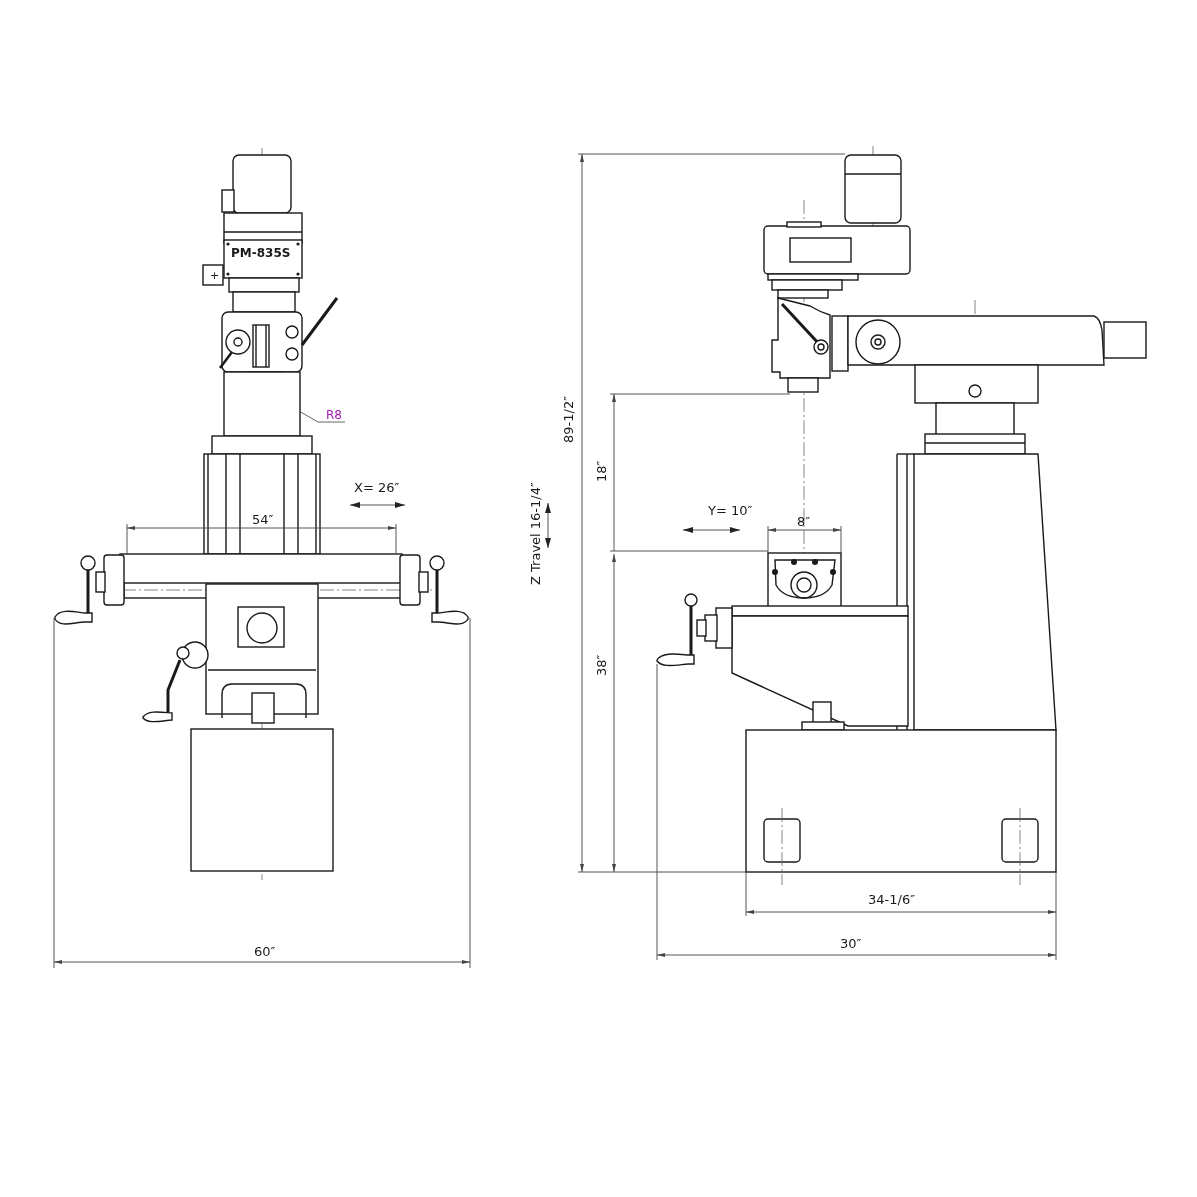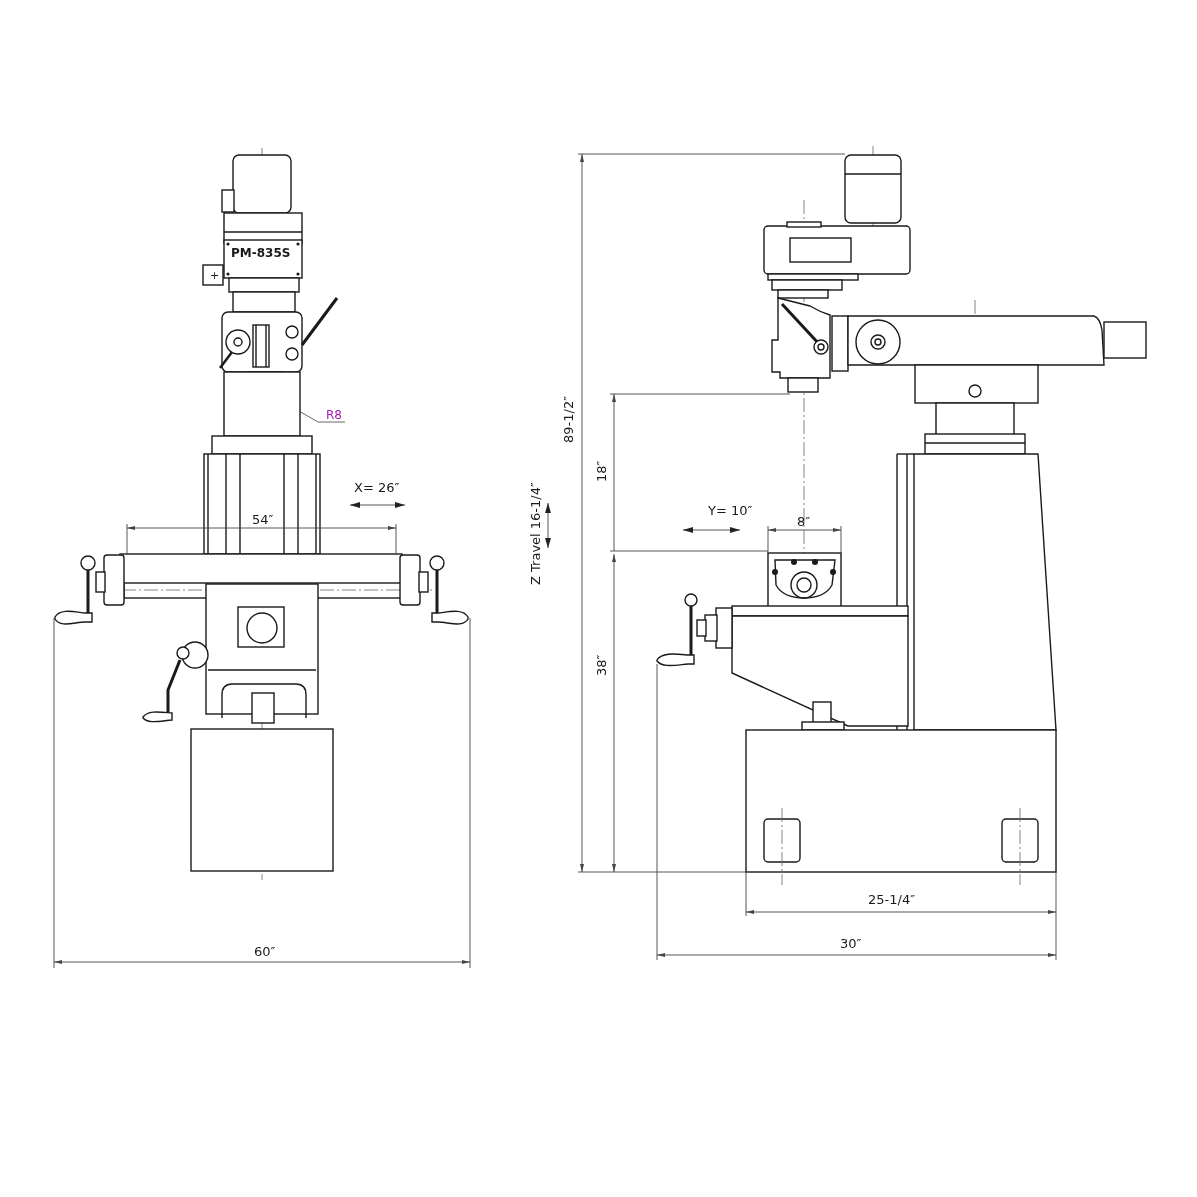--- a/index.html
+++ b/index.html
@@ -225,16 +225,16 @@
 <span class="label-abs" style="left:354px;top:480px;">X= 26″</span>
 <span class="label-abs" style="left:252px;top:512px;">54″</span>
 <span class="label-abs" style="left:254px;top:944px;">60″</span>
 
 <span class="label-abs rot" style="left:561px;top:443px;">89-1/2″</span>
 <span class="label-abs rot" style="left:528px;top:585px;">Z Travel 16-1/4″</span>
 <span class="label-abs rot" style="left:594px;top:482px;">18″</span>
 <span class="label-abs rot" style="left:594px;top:676px;">38″</span>
 <span class="label-abs" style="left:688px;top:503px;margin-left:20px;">Y= 10″</span>
 <span class="label-abs" style="left:797px;top:514px;">8″</span>
-<span class="label-abs" style="left:868px;top:892px;">25-1/4″</span>
+<span class="label-abs" style="left:868px;top:892px;">34-1/6″</span>
 <span class="label-abs" style="left:840px;top:936px;">30″</span>
 
 </div>
 
 </body></html>

